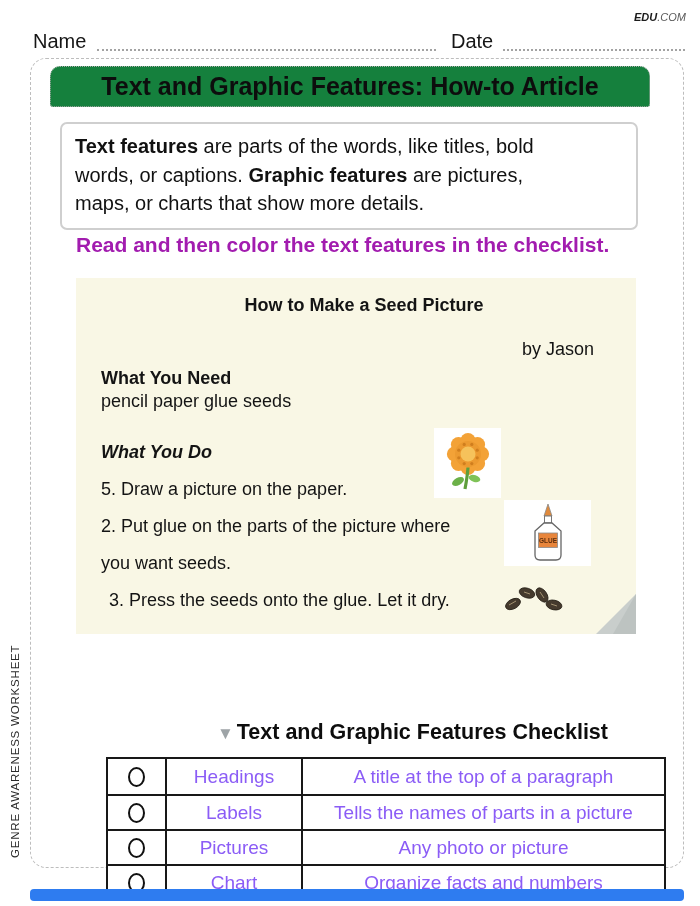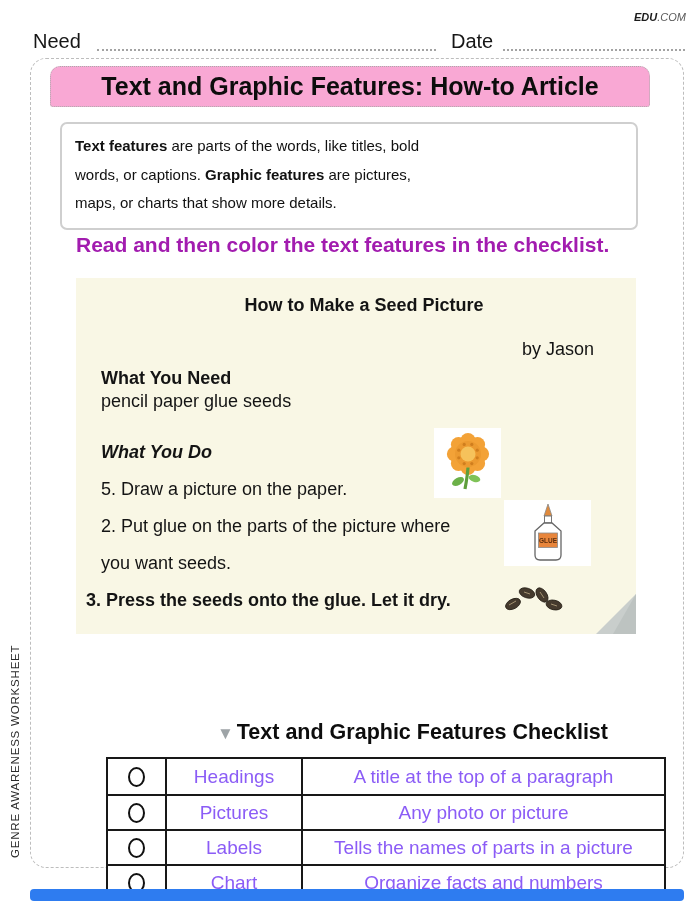--- a/index.html
+++ b/index.html
@@ -17,45 +17,45 @@
   .date-label { left:451px; }
   .write-line { position:absolute; top:31px; height:20px; border-bottom:2px dotted #a3a3a3; }
   .name-line { left:97px; width:339px; }
   .date-line { left:503px; width:182px; }
 
   
   .page { position:absolute; left:30px; top:58px; width:654px; height:810px;
           border:1px dashed #bdbdbd; border-radius:16px; background:#fff; }
 
   .title-bar { position:absolute; left:19px; top:7px; width:600px; height:41px;
-               background:#f9a8d4; border:1px dotted #ababab; border-radius:10px 10px 3px 3px;
+               background:#15803d; border:1px dotted #ababab; border-radius:10px 10px 3px 3px;
                display:flex; align-items:center; justify-content:center; }
   .title-bar .t { font-size:25px; font-weight:bold; color:#0d0d0d; }
 
   .intro-box { position:absolute; left:29px; top:63px; width:578px;
                background:#fff; border:2px solid #cfcfcf; border-radius:7px;
-               padding:8px 12px 10px 13px; font-size:15px; line-height:28.5px; }
+               padding:8px 12px 10px 13px; font-size:20px; line-height:28.5px; }
   .intro-box .line { white-space:nowrap; }
   .bold { font-weight:bold; }
 
   .instruction { position:absolute; left:45px; top:174px; font-size:21px; font-weight:bold; color:#a21caf; }
 
   
   .article { position:absolute; left:45px; top:219px; width:560px; height:356px; background:#f9f7e5; }
   .article > div { position:absolute; font-size:18px; color:#141414; }
   .a-title  { top:17px; left:0; width:100%; text-align:center; font-weight:bold;margin-left:8px; }
   .a-byline { top:61px; right:42px; }
   .a-h { font-weight:bold; }
   .a-l1 { left:25px; top:90px;  }
   .a-l2 { left:25px; top:113px; }
   .a-l3 { left:25px; top:164px;font-style:italic; }
   .a-l4 { left:25px; top:201px; }
   .a-l5 { left:25px; top:238px; }
   .a-l6 { left:25px; top:275px; }
-  .a-l7 { left:10px; top:312px;font-weight:bold; }
+  .a-l7 { left:33px; top:312px; }
   .img-box { position:absolute; background:#fff; display:flex; align-items:center; justify-content:center; }
   .flower-box { left:358px; top:150px; width:67px; height:70px; }
   .glue-box   { left:428px; top:222px; width:87px; height:66px; }
   .seeds-box  { position:absolute; left:426px; top:303px; width:64px; height:36px; }
   .curl { position:absolute; right:0; bottom:0; width:40px; height:40px; }
 
   
   .checklist-heading { position:absolute; right:75px; top:661px; display:flex; align-items:center;
                        font-size:21.5px; font-weight:bold; color:#0d0d0d; }
   .tri { color:#9ea4a7; font-size:17px; font-weight:normal; margin-right:3px; transform:translateY(1px); }
@@ -75,21 +75,21 @@
 
   .footer-bar { position:absolute; left:30px; top:889px; width:654px; height:12px;
                 background:#2e7cf0; border-radius:4px; }
 </style>
 </head>
 <body>
 
 <div class="logo">
   <span class="b">EDU</span><span class="r">.COM</span>
 </div>
-<span class="fld-label name-label">Need</span>
+<span class="fld-label name-label">Name</span>
 <div class="write-line name-line"></div>
 <span class="fld-label date-label">Date</span>
 <div class="write-line date-line"></div>
 
 <div class="page">
 
   <div class="title-bar">
     <span class="t">Text and Graphic Features: How-to Article</span>
   </div>
 
@@ -187,34 +187,34 @@
       <div class="tcell">
           <span class="bubble"></span>
         </div>
       <div class="tcell">Headings</div>
       <div class="tcell">A title at the top of a paragraph</div>
     </div>
     <div class="trow">
       <div class="tcell">
           <span class="bubble"></span>
         </div>
+      <div class="tcell">Labels</div>
+      <div class="tcell">Tells the names of parts in a picture</div>
+    </div>
+    <div class="trow">
+      <div class="tcell">
+          <span class="bubble"></span>
+        </div>
       <div class="tcell">Pictures</div>
       <div class="tcell">Any photo or picture</div>
     </div>
     <div class="trow">
       <div class="tcell">
           <span class="bubble"></span>
         </div>
-      <div class="tcell">Labels</div>
-      <div class="tcell">Tells the names of parts in a picture</div>
-    </div>
-    <div class="trow">
-      <div class="tcell">
-          <span class="bubble"></span>
-        </div>
       <div class="tcell">Chart</div>
       <div class="tcell">Organize facts and numbers</div>
     </div>
   </div>
 
 </div>
 
 <div class="vertical-label">GENRE AWARENESS WORKSHEET</div>
 
 <div class="footer-bar"></div>

